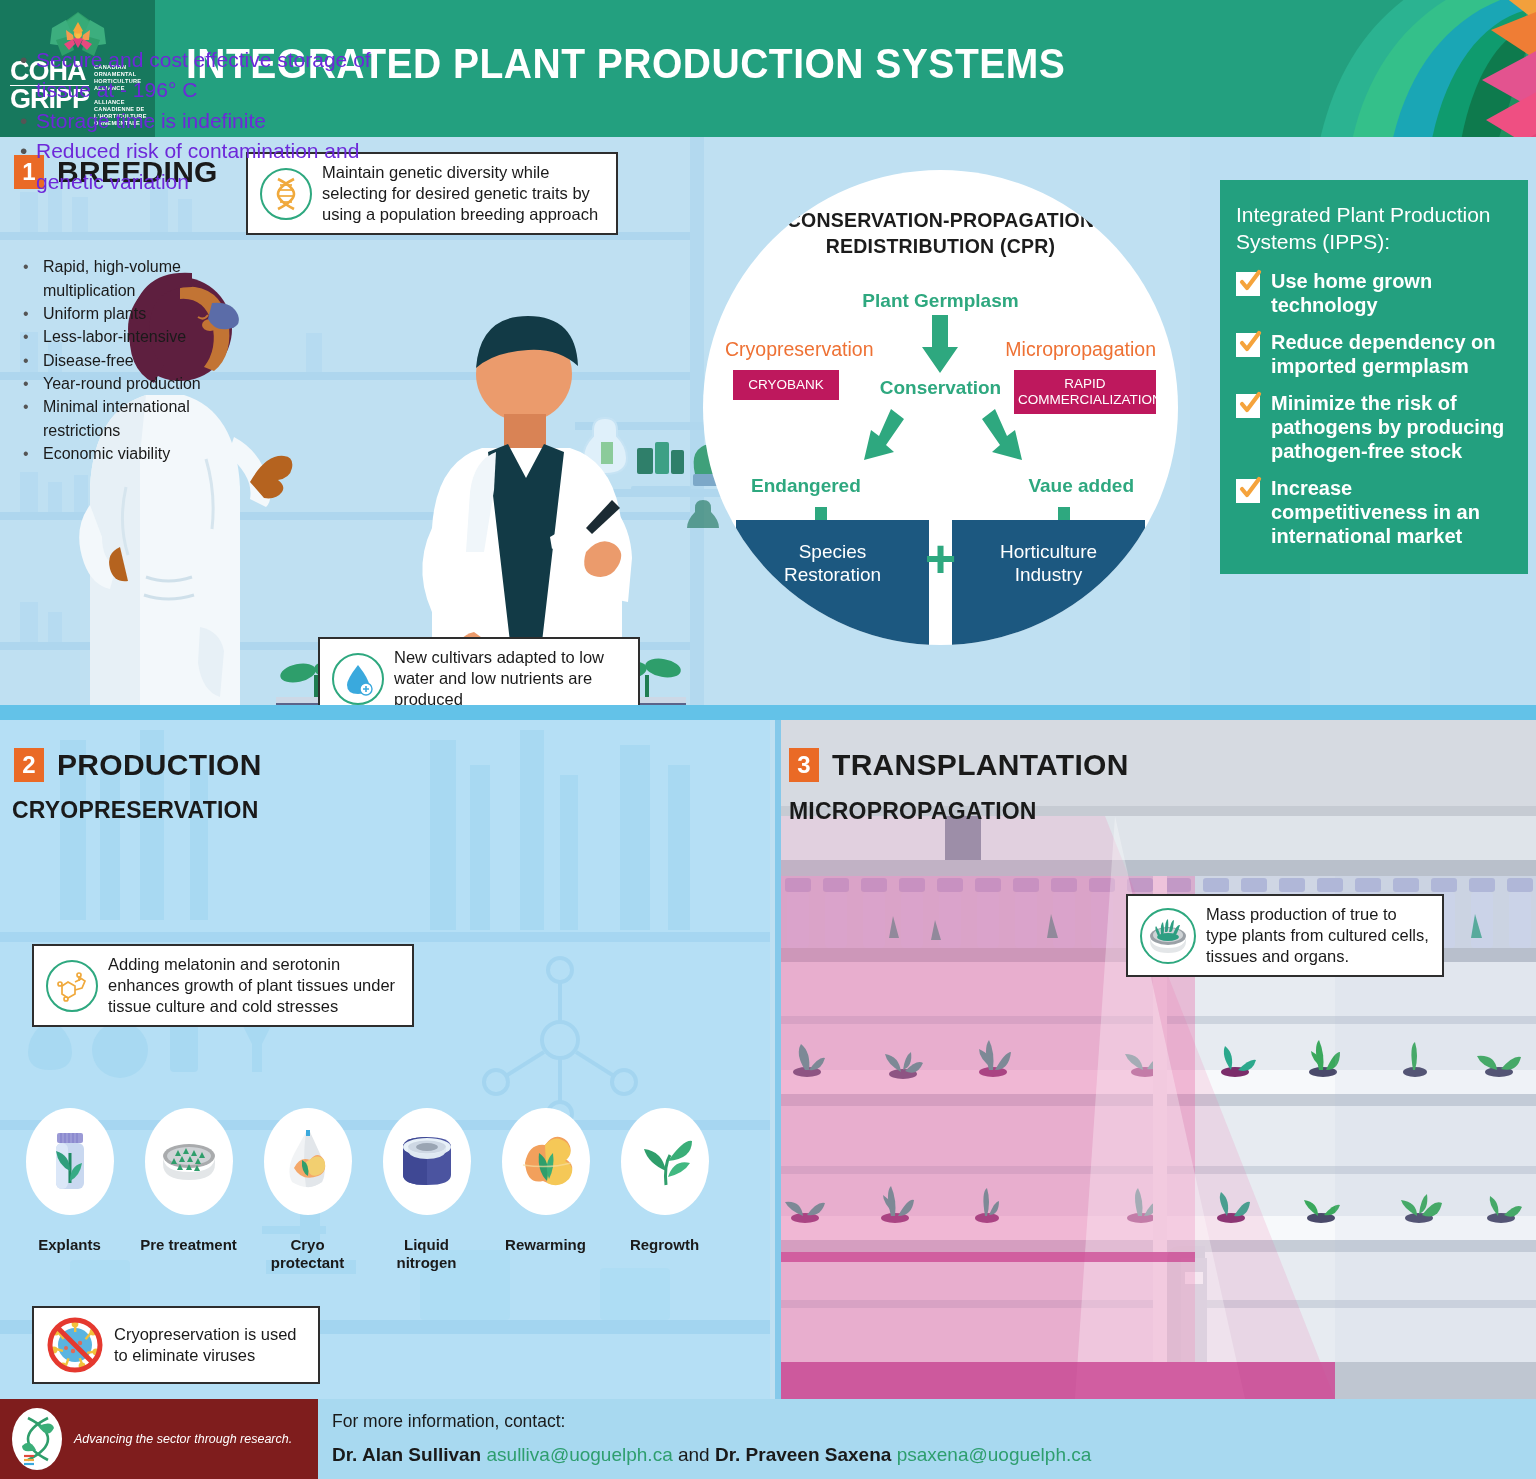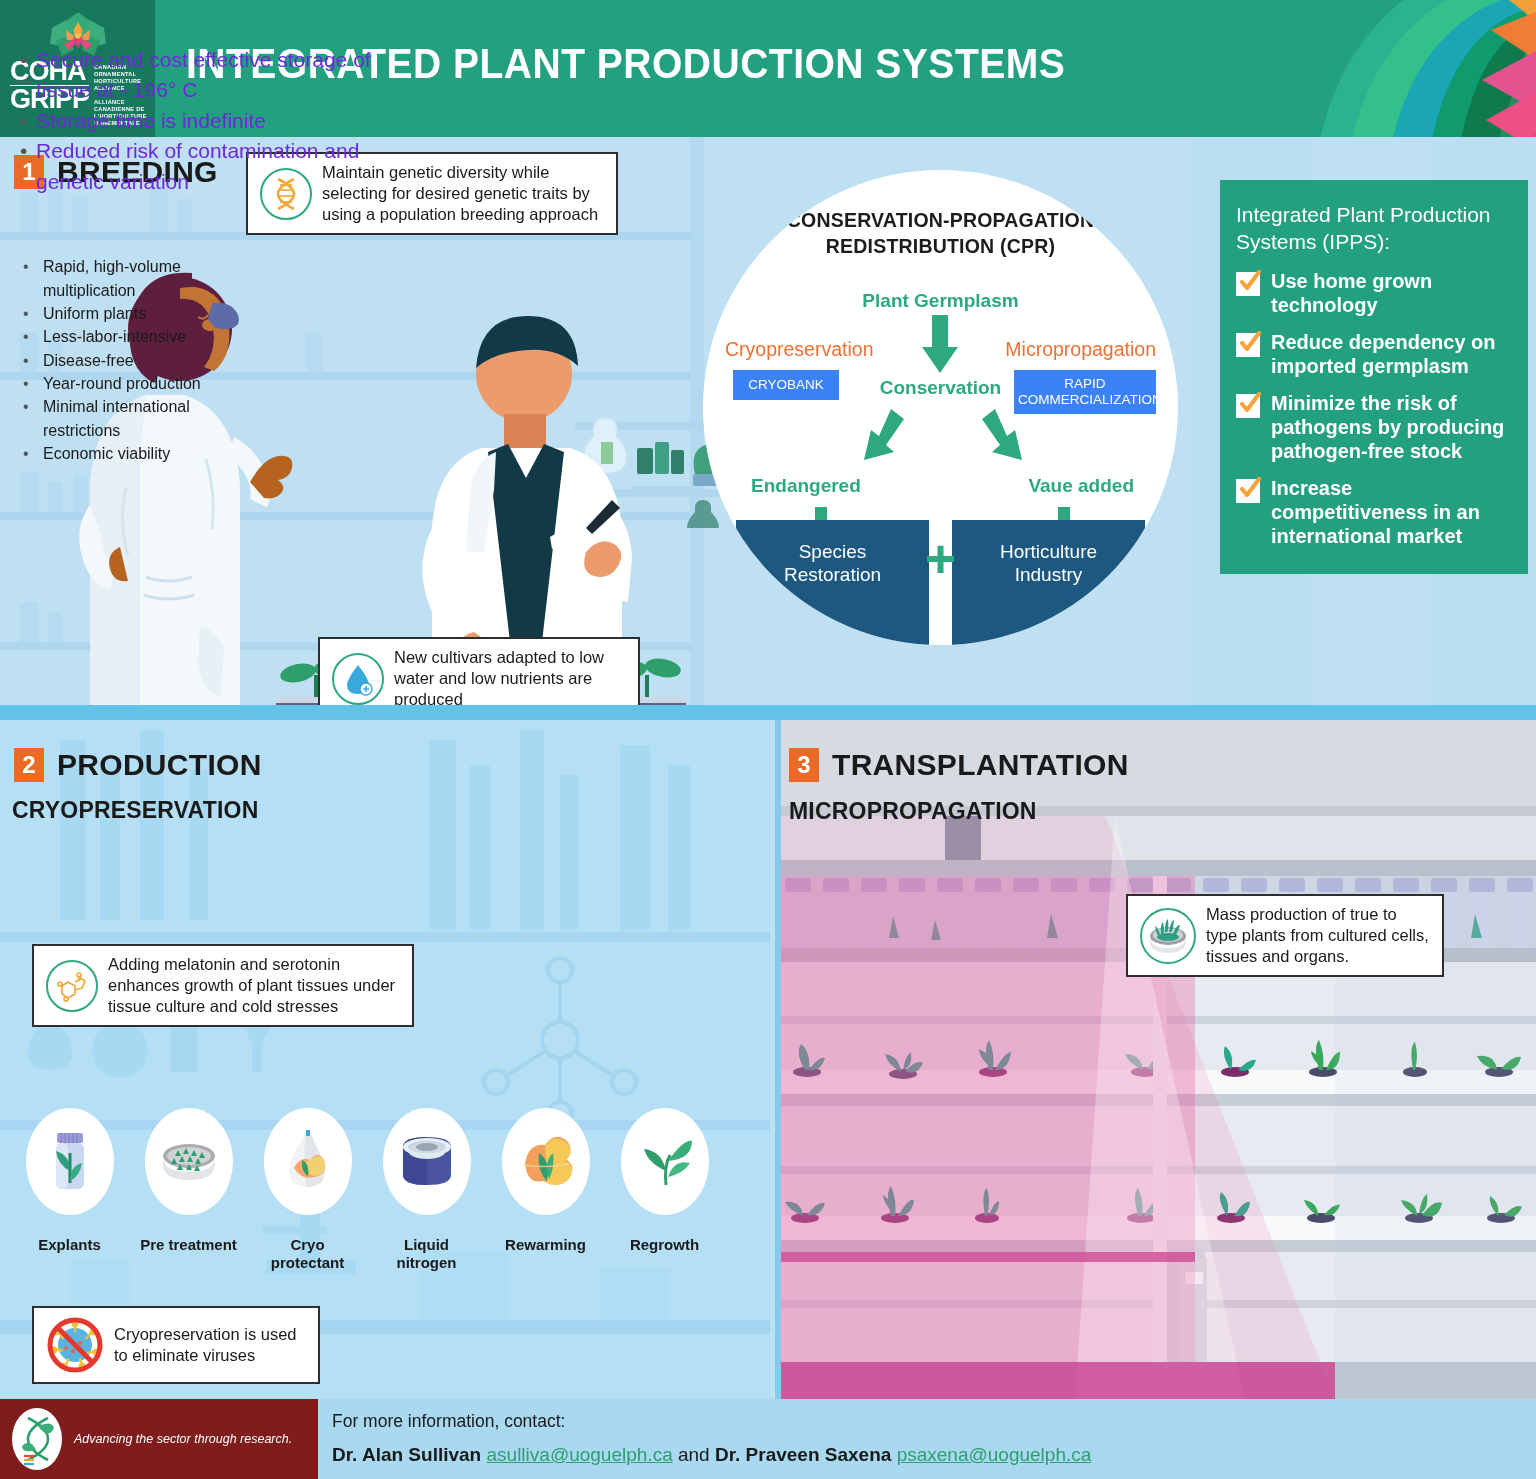--- a/index.html
+++ b/index.html
@@ -45,21 +45,21 @@
   #co-melatonin { left:32px; top:944px; width:382px; }
   #co-virus { left:32px; top:1306px; width:288px; }
   #co-mass { left:1126px; top:894px; width:318px; }
 
   
   .cpr { position:absolute; left:703px; top:170px; width:475px; height:475px; border-radius:50%; background:#fff; overflow:hidden; }
   .cpr-title { position:absolute; top:38px; left:0; width:100%; text-align:center; font-size:19.5px; font-weight:700;
                color:#1c1c1c; line-height:1.32; letter-spacing:0.2px; }
   .g-lbl { position:absolute; color:#2ea87f; font-weight:700; font-size:19px; }
   .o-lbl { position:absolute; color:#ee7134; font-size:19.5px; }
-  .navy-chip { position:absolute; background:#3b82f6; color:#fff; text-align:center; font-size:13.5px; line-height:1.2; padding:6px 4px; }
+  .navy-chip { position:absolute; background:#be185d; color:#fff; text-align:center; font-size:13.5px; line-height:1.2; padding:6px 4px; }
   .cpr-half { position:absolute; bottom:0; background:#1c5880; color:#fff; font-size:19px; font-weight:400;
               display:flex; align-items:flex-start; justify-content:center; text-align:center; line-height:1.22; padding-top:20px; }
   .plus { position:absolute; left:50%; transform:translateX(-50%); bottom:60px; color:#2ea87f; font-size:54px; font-weight:700; line-height:1; }
 
   
   .ipps { position:absolute; left:1220px; top:180px; width:308px; background:#23a07f; padding:22px 18px 26px 16px; }
   .ipps h3 { color:#fff; font-size:21px; font-weight:400; line-height:1.27; margin-bottom:14px; }
   .ipps-item { display:flex; gap:11px; margin-bottom:13px; align-items:flex-start; }
   .ckbox { flex:0 0 auto; width:24px; height:24px; background:#fff; position:relative; margin-top:3px; }
   .ckbox svg { position:absolute; left:2px; top:-3px; }
@@ -96,21 +96,21 @@
   
   .footer { position:absolute; left:0; top:1399px; width:1536px; height:80px; background:#a8d9f0; }
   .foot-green { position:absolute; left:0; top:0; width:318px; height:80px; background:#7f1d1d;
                 display:flex; align-items:center; gap:8px; padding-left:8px; }
   .foot-logo { width:58px; height:66px; flex:0 0 auto; }
   .foot-tag { color:#fff; font-size:12.5px; font-style:italic; }
   .foot-text { position:absolute; left:332px; top:12px; color:#1a1a1a; }
   .foot-text .l1 { font-size:17.5px; margin-bottom:12px; }
   .foot-text .l2 { font-size:19px; }
   .foot-text .l2 b { font-weight:700; }
-  .foot-text .l2 a { color:#2e9e6e; text-decoration:underline; }
+  .foot-text .l2 a { color:#2e9e6e; }
 </style>
 </head>
 <body>
 
 <div class="page">
 
   <div class="header">
     <svg class="header-art" viewBox="0 0 260 260">
       <g>
         <path d="M30 230 C50 110 120 40 240 20 L240 250 L40 250 Z" fill="#2bb391"></path>

